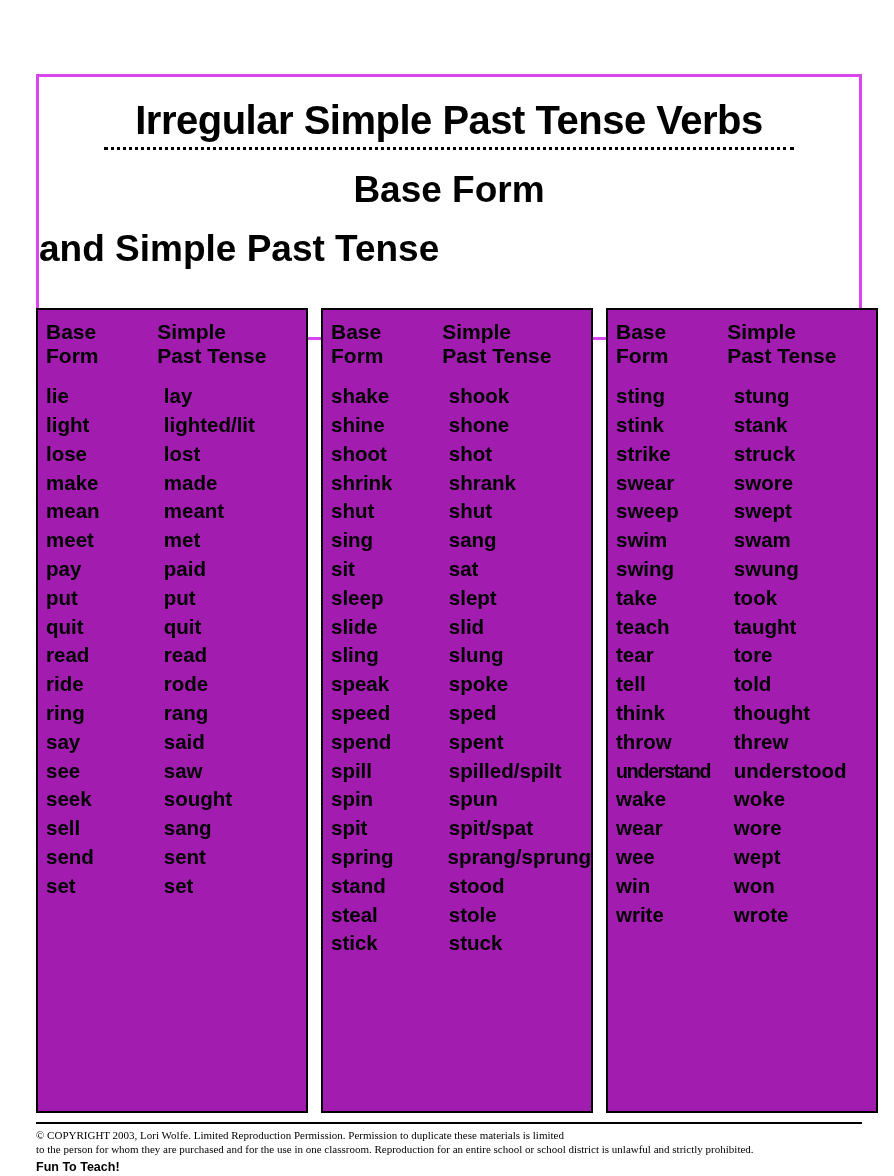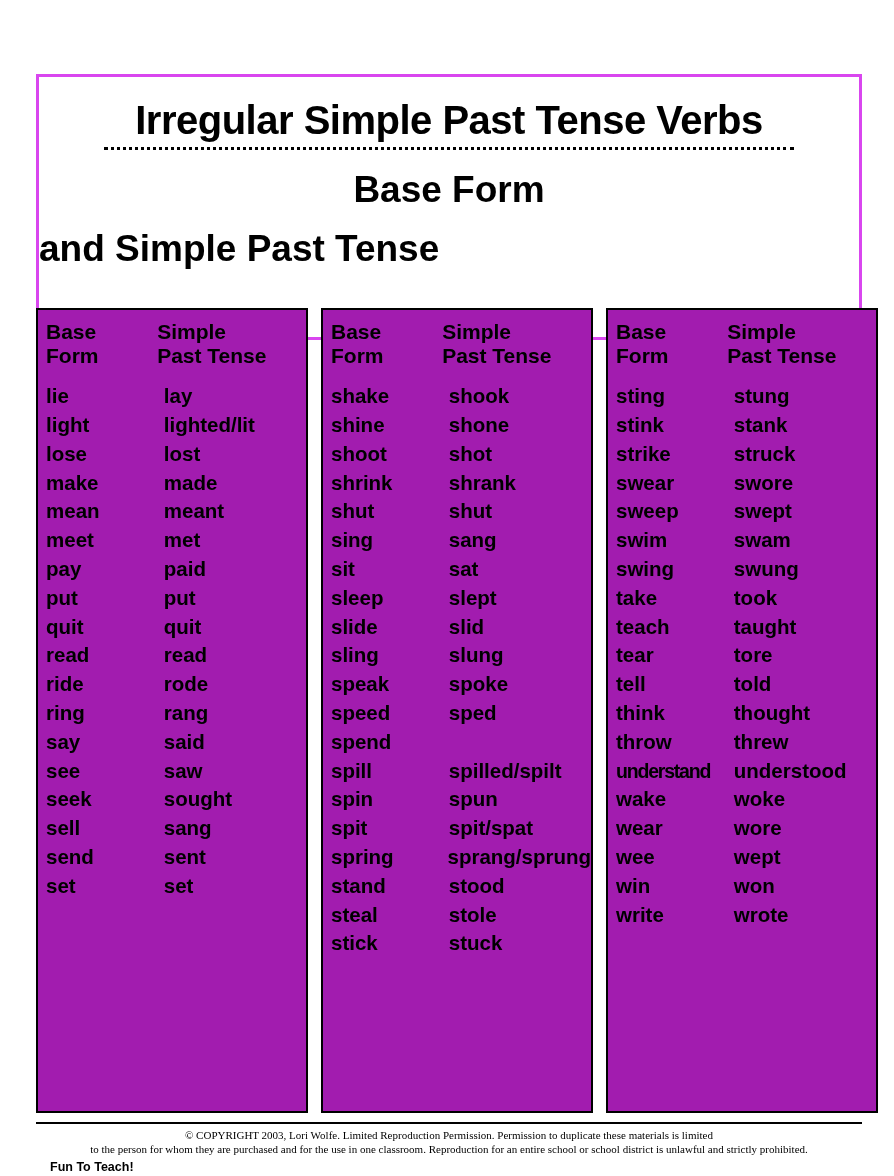--- a/index.html
+++ b/index.html
@@ -115,29 +115,28 @@
     top: 1122px;
     width: 826px;
     border-bottom: 2px solid #000;
     height: 0;
   }
   .copyright {
     position: absolute;
     left: 36px;
     top: 1128px;
     width: 826px;
-    text-align: center;
     font-family: "Liberation Serif", serif;
     font-size: 11px;
     line-height: 14px;
     color: #000;
   }
   .brand {
     position: absolute;
-    left: 50px;
+    left: 36px;
     top: 1160px;
     font-size: 12.5px;
     font-weight: bold;
   }
 </style>
 </head>
 <body>
 
 <div class="page">
 
@@ -292,20 +291,21 @@
         <div class="row">
             <span class="c-base">speak</span>
             <span class="c-past">spoke</span>
           </div>
         <div class="row">
             <span class="c-base">speed</span>
             <span class="c-past">sped</span>
           </div>
         <div class="row">
             <span class="c-base">spend</span>
+            <span class="c-past">spent</span>
           </div>
         <div class="row">
             <span class="c-base">spill</span>
             <span class="c-past">spilled/spilt</span>
           </div>
         <div class="row">
             <span class="c-base">spin</span>
             <span class="c-past">spun</span>
           </div>
         <div class="row">

